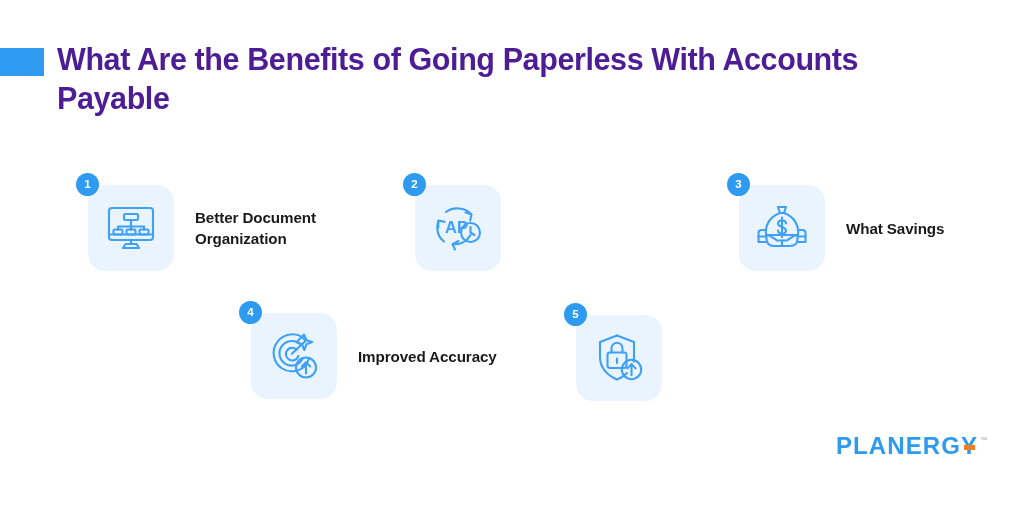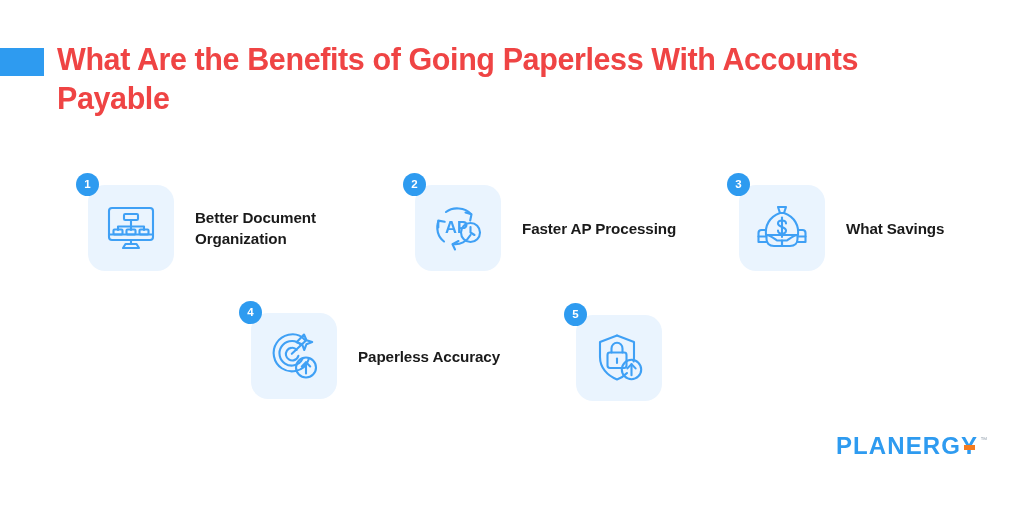--- a/index.html
+++ b/index.html
@@ -33,21 +33,21 @@
   .page-title {
     position: absolute;
     left: 57px;
     top: 0;
     width: 830px;
     margin: 0;
     font-size: 30.5px;
     line-height: 39px;
     font-weight: bold;
     letter-spacing: -0.4px;
-    color: #ef4444;
+    color: #4c1d95;
     font-family: "Liberation Sans", sans-serif;
   }
 
   
   .benefit {
     position: absolute;
     display: flex;
     align-items: center;
   }
   .icon-wrap {
@@ -179,21 +179,20 @@
         <path d="M9.5 22 C6.5 29.5, 9 38, 15 42.5"></path>
         <path d="M9.3 28.5 L9.3 21.6 L15.7 22.8"></path>
         <path d="M41.5 36 C38 42.5, 31 46, 24 45"></path>
         <path d="M29.5 42 L23.5 45.2 L26 50.5"></path>
         <text x="16" y="34" font-family="Liberation Sans, sans-serif" font-size="16.5" font-weight="bold" fill="#3FA0F5" stroke="none">AP</text>
         <circle cx="41.5" cy="33.5" r="9.5"></circle>
         <path d="M41.5 28 V33.5 L45.5 36"></path>
       </svg>
     </div>
   </div>
-  <div class="benefit-label">Faster AP Processing</div>
 </div>
 
 <div class="benefit" id="benefit-3">
   <div class="icon-wrap">
     <div class="badge">3</div>
     <div class="icon-card">
       <svg class="svg-icon" width="58" height="58" viewBox="0 0 58 58" fill="none" stroke="#3FA0F5" stroke-width="2.1" stroke-linecap="round" stroke-linejoin="round">
         <path d="M25 8 H33 L31 14 H27 Z"></path>
         <path d="M27 14 C16 18, 12 27, 13 36 H45 C46 27, 42 18, 31 14"></path>
         <path d="M33 24.5 C33 22.5, 31.3 21.5, 29 21.5 C26.7 21.5, 25 22.6, 25 24.5 C25 28.5, 33 27.5, 33 31.5 C33 33.5, 31.3 34.6, 29 34.6 C26.7 34.6, 25 33.5, 25 31.5"></path>
@@ -219,21 +218,21 @@
         <path d="M36 18 C33 14.8, 28.5 13.4, 24.3 14.3 C17.6 15.8, 13.3 22.2, 14.7 28.8 C16.1 35.4, 22.6 39.7, 29.2 38.3 C33 37.5, 36 35, 37.6 31.6"></path>
         <path d="M31.6 23 C30.4 21.3, 28.2 20.4, 26 20.9 C22.5 21.6, 20.3 25, 21 28.4 C21.8 31.9, 25.2 34.1, 28.6 33.4 C31 32.9, 32.8 31.1, 33.4 28.8"></path>
         <path d="M26.8 26.8 L41 13.5"></path>
         <path d="M39 7.5 L41.5 13.2 L47.2 15 L41.4 17.3 L39.2 23 L37.2 17.3 L31.6 15.2 Z" stroke-linejoin="round"></path>
         <circle cx="41" cy="40.5" r="10"></circle>
         <path d="M41 46.5 V35.5"></path>
         <path d="M36.8 39.5 L41 35.2 L45.2 39.5"></path>
       </svg>
     </div>
   </div>
-  <div class="benefit-label">Paperless Accuracy</div>
+  <div class="benefit-label">Improved Accuracy</div>
 </div>
 
 <div class="benefit" id="benefit-5">
   <div class="icon-wrap">
     <div class="badge">5</div>
     <div class="icon-card">
       <svg class="svg-icon" width="58" height="58" viewBox="0 0 58 58" fill="none" stroke="#3FA0F5" stroke-width="2.1" stroke-linecap="round" stroke-linejoin="round">
         <path d="M27 6.5 L10 13 V28 C10 38.5, 17 46.5, 27 50.5 C31 49, 34.4 46.8, 37 44"></path>
         <path d="M27 6.5 L44 13 V28 C44 29.6, 43.9 31.1, 43.6 32.5"></path>
         <rect x="17.5" y="23.5" width="19" height="15.5" rx="2.4"></rect>

